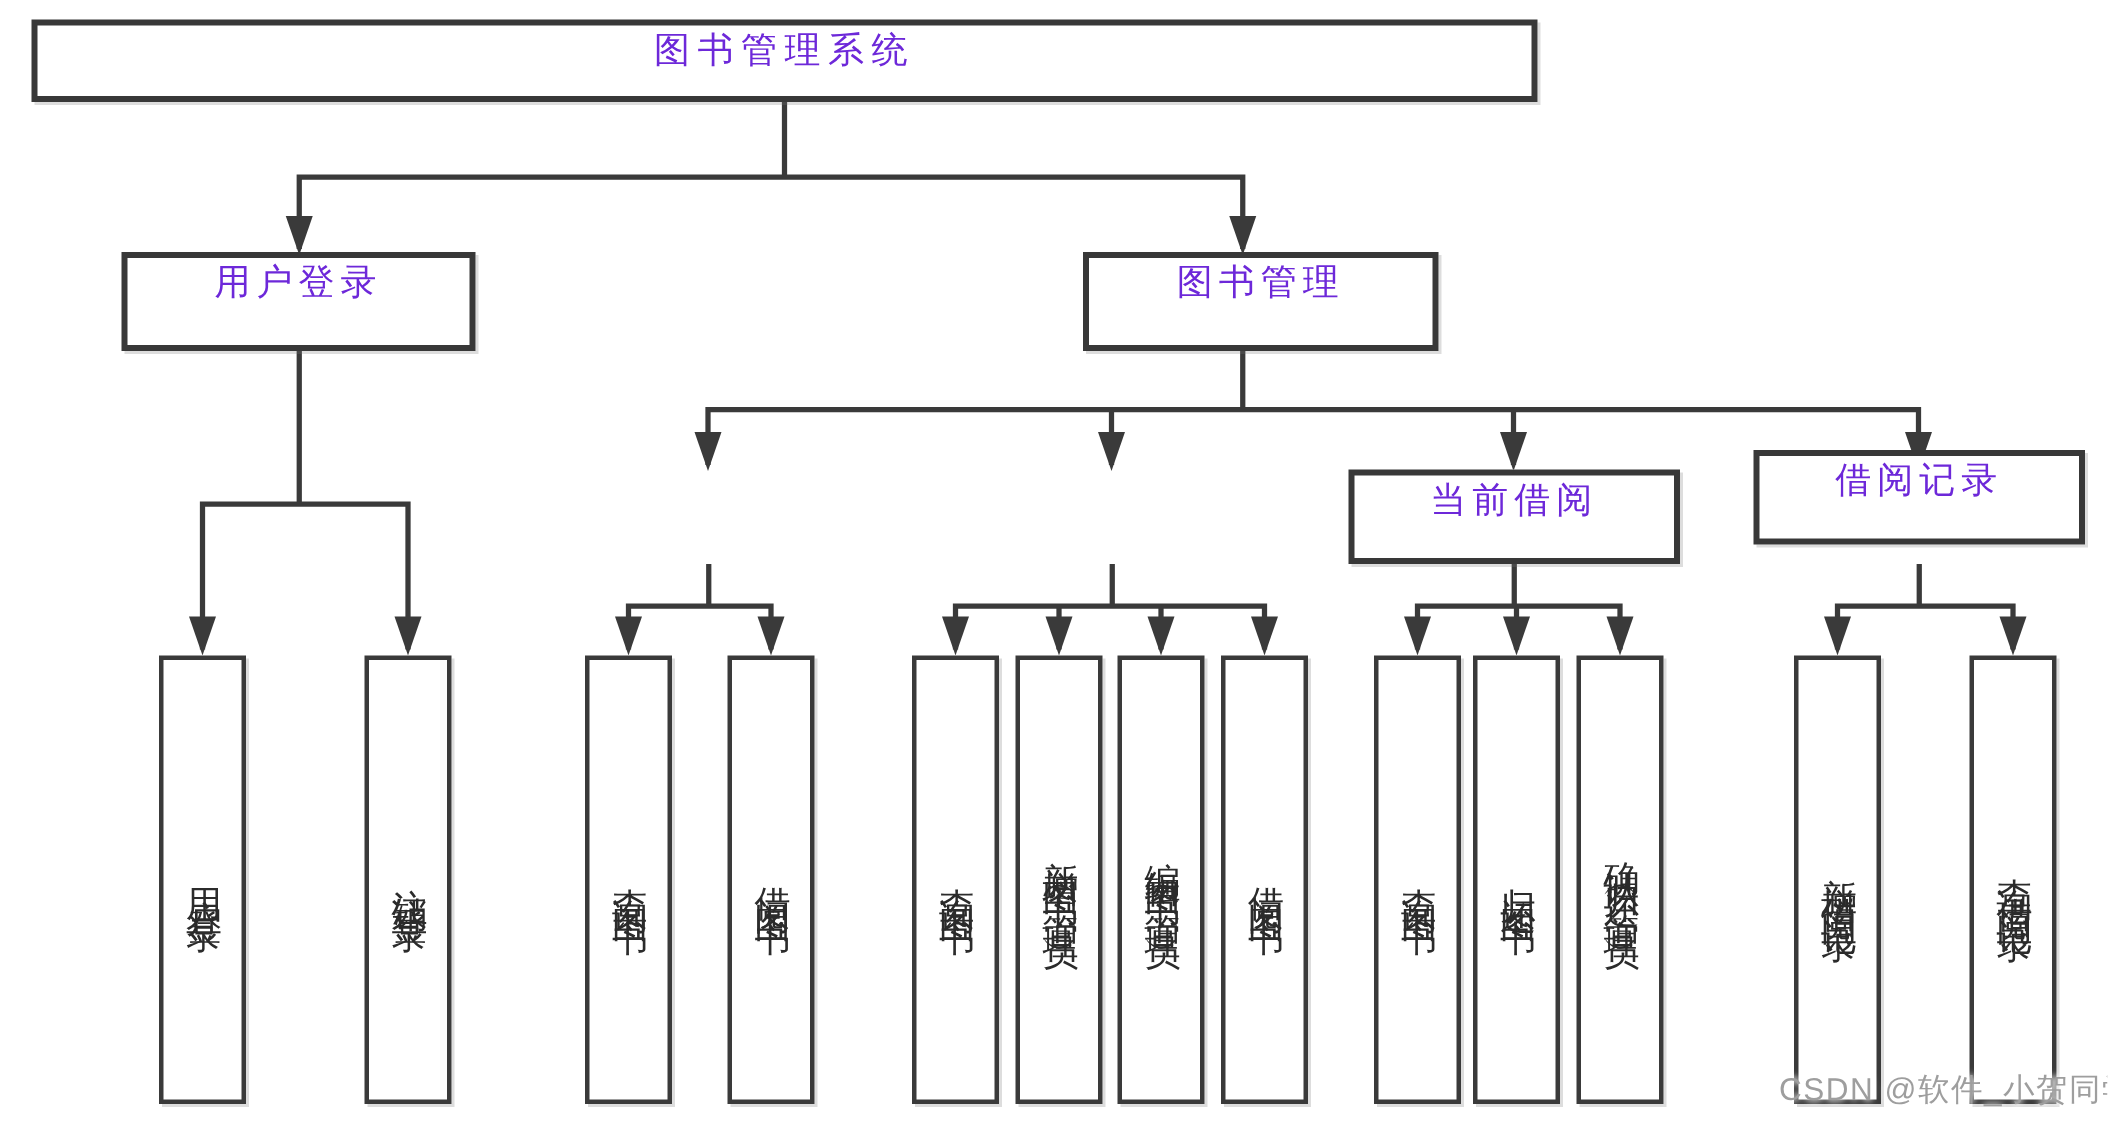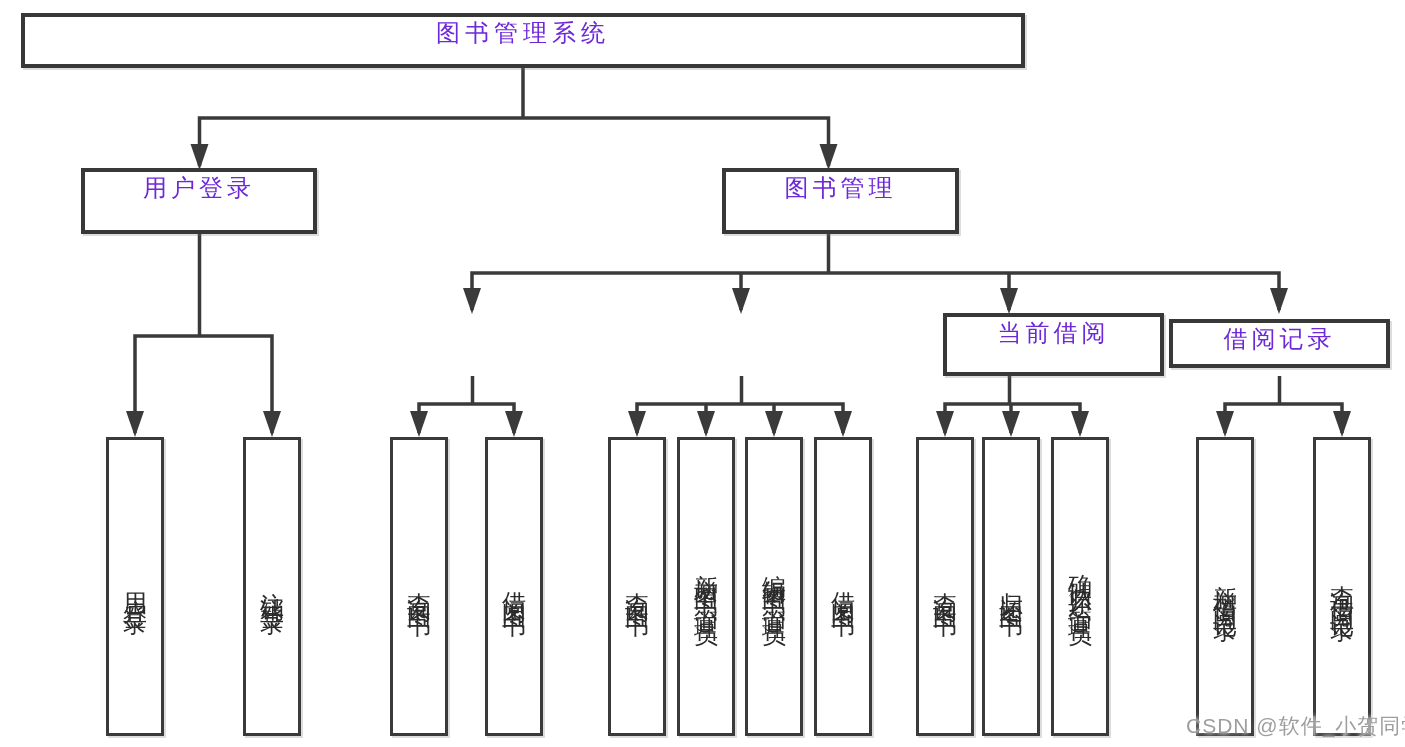--- a/index.html
+++ b/index.html
@@ -90,24 +90,24 @@
     <span>图书管理系统</span>
   </div>
 
   <div class="node" style="left:81px;top:168px;width:236px;height:66px;">
     <span>用户登录</span>
   </div>
   <div class="node" style="left:682px;top:168px;width:237px;height:66px;margin-left:40px;">
     <span>图书管理</span>
   </div>
 
-  <div class="node" style="left:899px;top:313px;width:221px;height:63px;margin-left:44px;">
+  <div class="node" style="left:899px;top:313px;width:221px;height:63px;">
     <span>当前借阅</span>
   </div>
-  <div class="node" style="left:1169px;top:319px;width:221px;height:49px;">
+  <div class="node" style="left:1169px;top:300px;width:221px;height:63px;">
     <span>借阅记录</span>
   </div>
 
   <div class="leaf" style="left:106px;">
     <span>用户登录</span>
   </div>
   <div class="leaf" style="left:243px;">
     <span>注销登录</span>
   </div>
   <div class="leaf" style="left:390px;">

